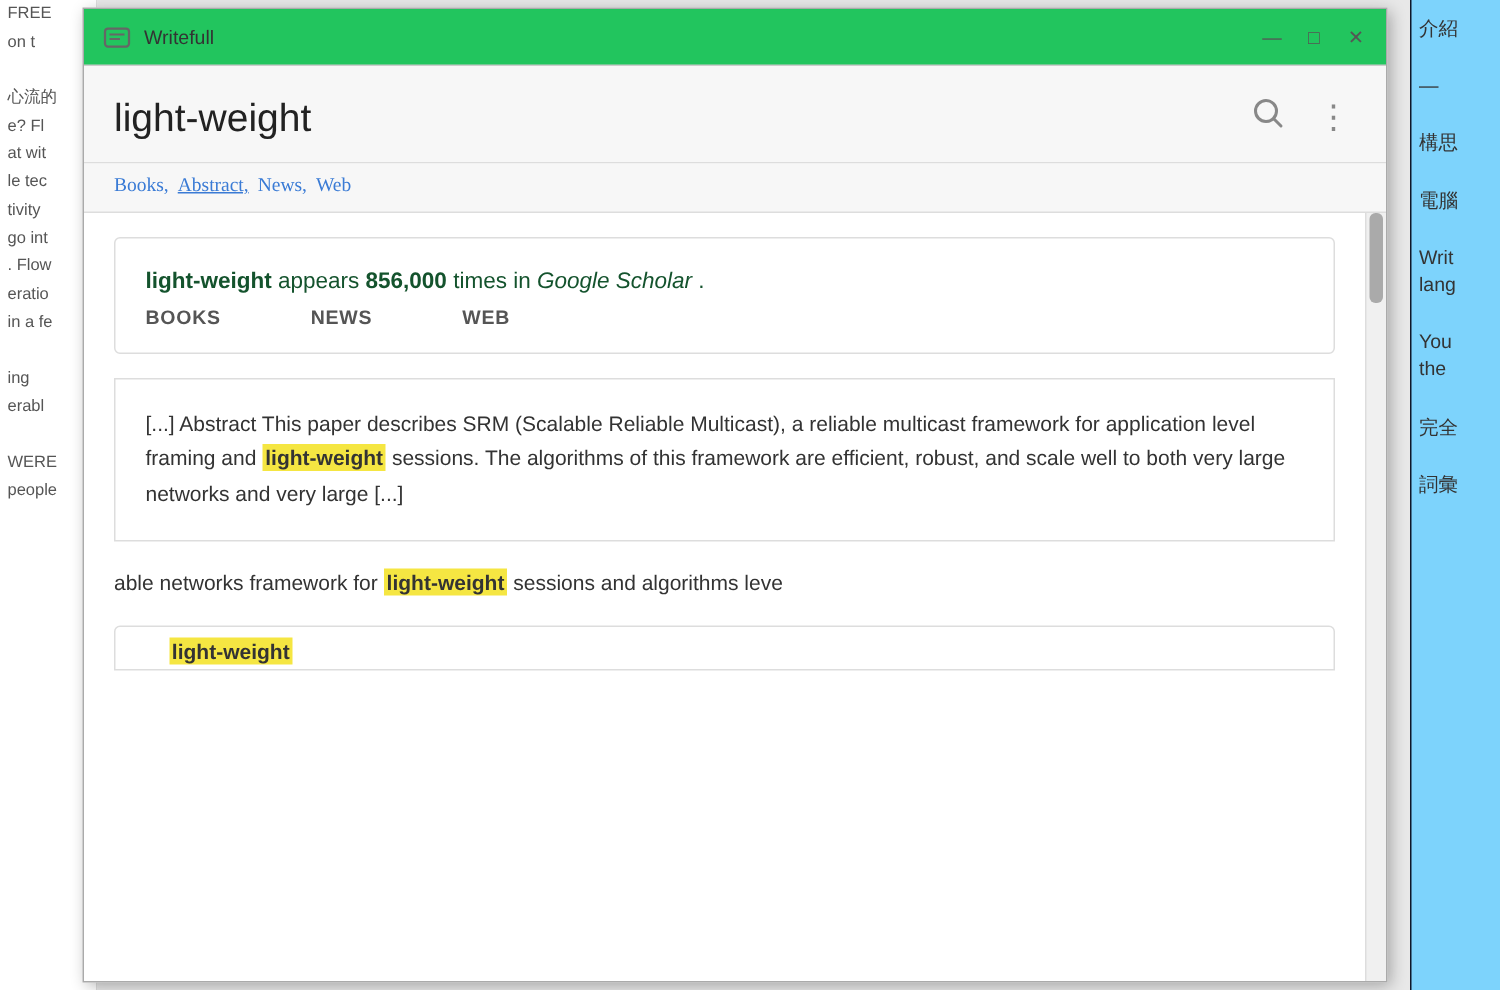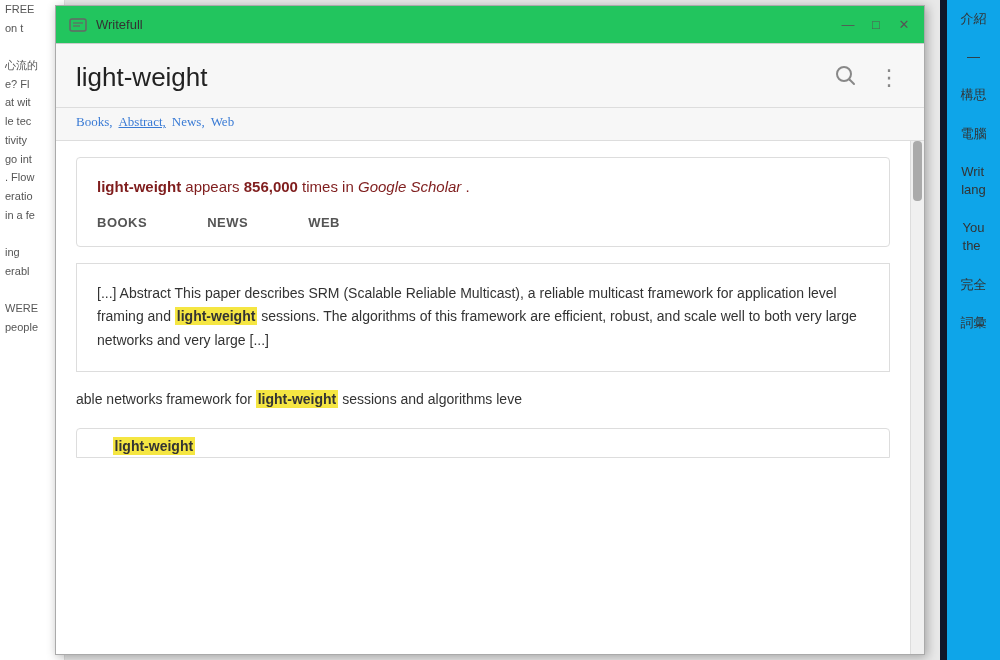--- a/index.html
+++ b/index.html
@@ -12,27 +12,26 @@
       position: relative;
     }
 
     
     .right-sidebar {
       position: absolute;
       right: 0;
       top: 0;
       width: 60px;
       height: 660px;
-      background: #0ea5e9;
-      border-left: 7px solid #0f172a;
+      background: #7dd3fc;
+      border-left: 1px solid #0f172a;
       display: flex;
       flex-direction: column;
       padding: 10px 5px;
       gap: 20px;
-      align-items: center;
     }
 
     .sidebar-text {
       font-size: 13px;
       color: #333;
       writing-mode: horizontal-tb;
       word-break: break-all;
       line-height: 1.4;
     }
 
@@ -202,22 +201,22 @@
     
     .stats-card {
       margin: 16px 20px;
       border: 1px solid #ddd;
       border-radius: 4px;
       padding: 18px 20px 14px 20px;
     }
 
     .stats-text {
       font-size: 15px;
-      color: #7f1d1d;
-      margin-bottom: 16px;
+      color: #14532d;
+      margin-bottom: 4px;
       line-height: 1.5;
     }
 
     .stats-text strong {
       font-weight: bold;
     }
 
     .stats-text em {
       font-style: italic;
     }

